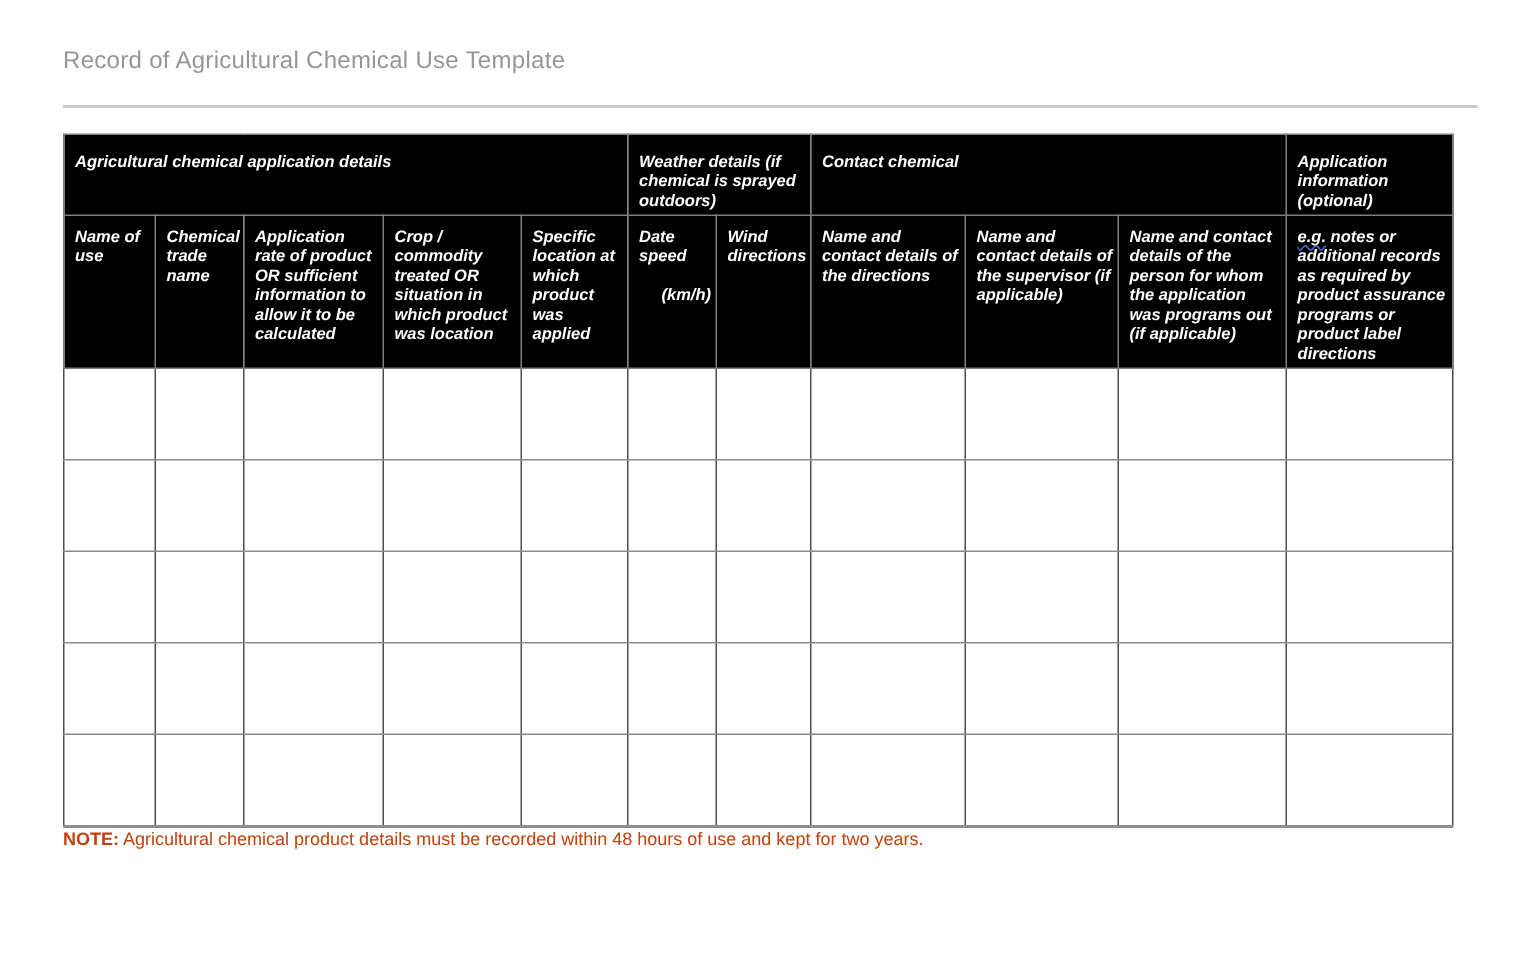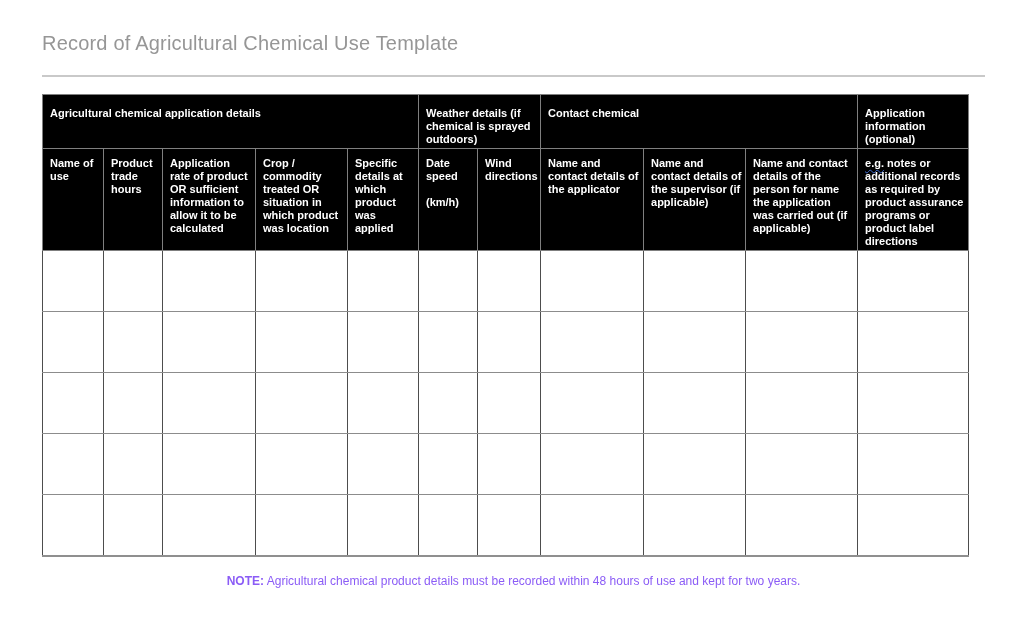--- a/index.html
+++ b/index.html
@@ -5,40 +5,41 @@
   * { margin: 0; padding: 0; box-sizing: border-box; }
   html, body {
     width: 1024px; height: 640px;
     background: #ffffff;
     font-family: "Liberation Sans", sans-serif;
     overflow: hidden;
   }
   .page { padding: 32px 39px 0 42px; }
 
   .doc-title {
-    font-size: 20px;
+    font-size: 16px;
     font-weight: 400;
     color: #969696;
     letter-spacing: 0.2px;
   }
   .title-rule {
     border: none;
     border-top: 2px solid #c9c9c9;
     margin: 20px 0 0 0;
     width: 943px;
   }
 
   table.record-table {
     border-collapse: collapse;
     table-layout: fixed;
     width: 926px;
     margin-top: 17px;
     border-left: 1px solid #404040;
     border-right: 1px solid #404040;
     border-bottom: 2px solid #8f8f8f;
+    font-style: italic;
   }
   .record-table th {
     background: #000000;
     color: #ffffff;
     font-size: 11px;
     font-weight: 700;
     line-height: 13px;
     text-align: left;
     vertical-align: top;
     border: 1px solid #7f7f7f;
@@ -46,34 +47,32 @@
   tr.group-row th { height: 50px; padding: 12px 4px 2px 7px; }
   tr.col-row th   { height: 92px; padding: 8px 3px 2px 7px; }
   .record-table td {
     height: 61px;
     background: #ffffff;
     border-left: 1px solid #4d4d4d;
     border-right: 1px solid #4d4d4d;
     border-top: 1px solid #8c8c8c;
     border-bottom: 1px solid #8c8c8c;
   }
-  .unit-line { margin-top: 13px; }
+  .unit-line { margin-top: 13px; text-align: right; }
   .eg-term {
     text-decoration: underline;
     text-decoration-style: wavy;
     text-decoration-color: #3f6cd1;
     text-decoration-thickness: 1px;
     text-underline-offset: 2px;
   }
   .note {
-    margin-top: 17px;
     font-size: 12px;
-    color: #8b5cf6;
+    color: #c2410c;
     line-height: 15px;
-    text-align: center;
   }
   .note b { font-weight: 700; }
 </style>
 </head>
 <body>
 
 <div class="page">
 
   <div class="doc-title">Record of Agricultural Chemical Use Template</div>
   <hr class="title-rule">
@@ -94,32 +93,32 @@
     </colgroup>
     <thead>
       <tr class="group-row">
         <th colspan="5">Agricultural chemical application details</th>
         <th colspan="2">Weather details (if chemical is sprayed outdoors)</th>
         <th colspan="3">Contact chemical</th>
         <th>Application information (optional)</th>
       </tr>
       <tr class="col-row">
         <th>Name of use</th>
-        <th>Product trade hours</th>
+        <th>Chemical trade name</th>
         <th>Application rate of product OR sufficient information to allow it to be calculated</th>
         <th>Crop / commodity treated OR situation in which product was location</th>
-        <th>Specific details at which product was applied</th>
+        <th>Specific location at which product was applied</th>
         <th>
           <div>Date speed</div>
           <div class="unit-line">(km/h)</div>
         </th>
         <th>Wind directions</th>
-        <th>Name and contact details of the applicator</th>
+        <th>Name and contact details of the directions</th>
         <th>Name and contact details of the supervisor (if applicable)</th>
-        <th>Name and contact details of the person for name the application was carried out (if applicable)</th>
+        <th>Name and contact details of the person for whom the application was programs out (if applicable)</th>
         <th><span class="eg-term">e.g.</span><span> notes or additional records as required by product assurance programs or product label directions</span></th>
       </tr>
     </thead>
     <tbody>
         <tr>
           <td></td>
           <td></td>
           <td></td>
           <td></td>
           <td></td>

